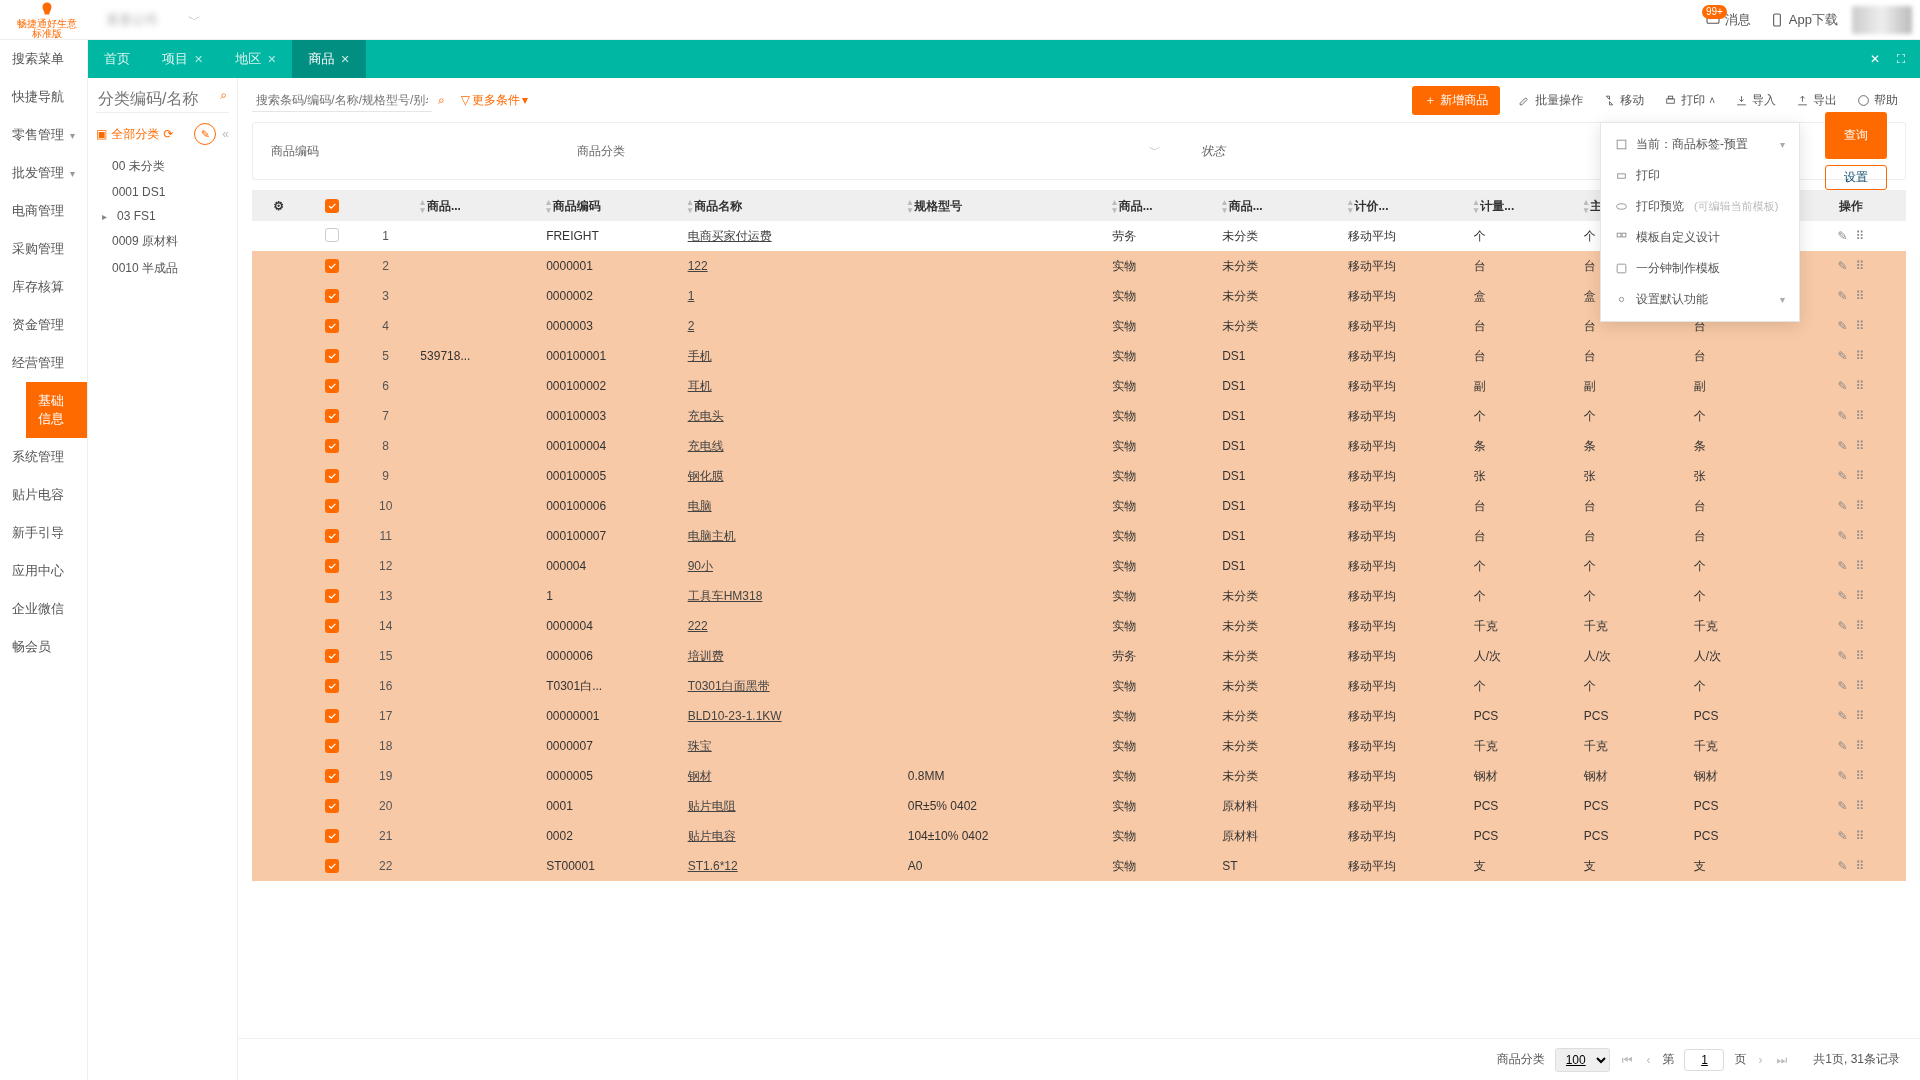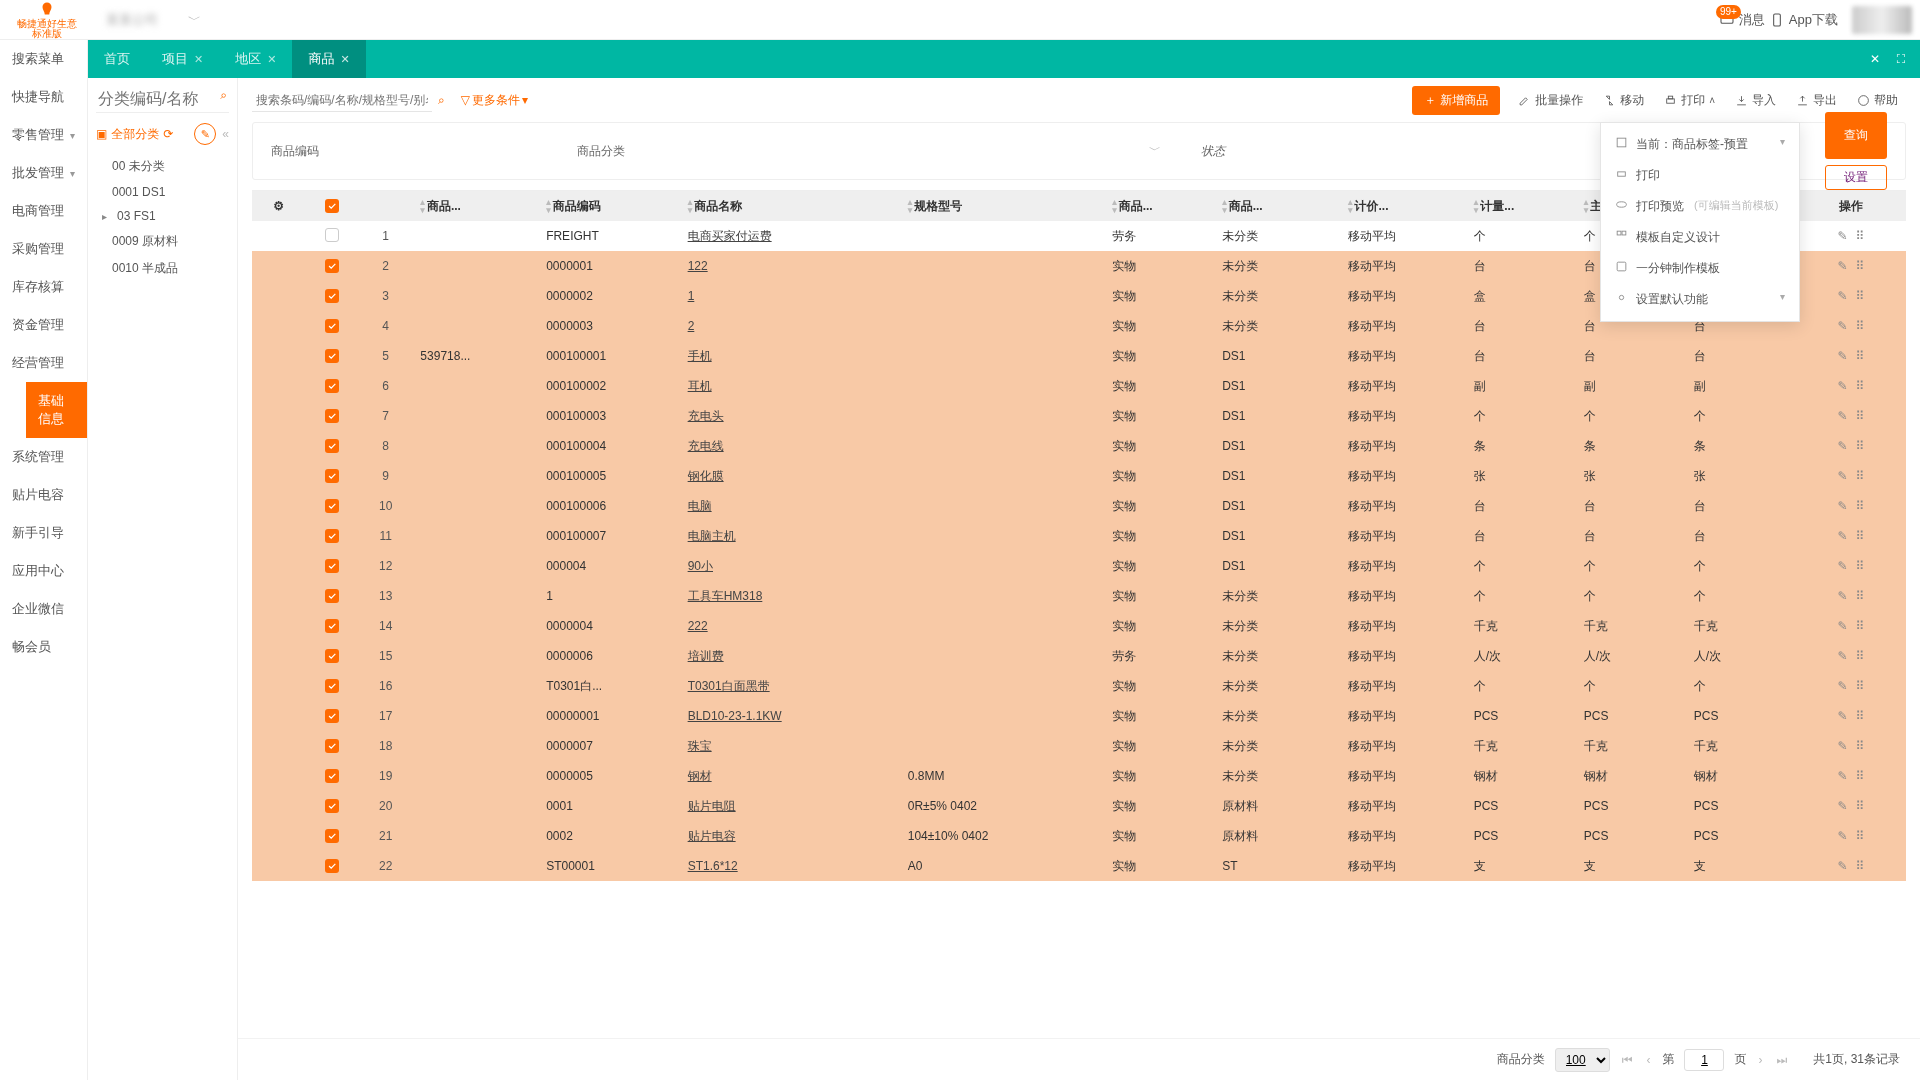--- a/index.html
+++ b/index.html
@@ -5,21 +5,21 @@
 * { margin: 0; padding: 0; box-sizing: border-box; font-family: "Microsoft YaHei", Arial, sans-serif; }
 body { font-size: 12px; color: #333; background: #fff; overflow: hidden; }
 
 
 .top-header { height: 40px; display: flex; align-items: center; padding: 0 8px; border-bottom: 1px solid #eee; }
 .logo-box { width: 78px; height: 38px; display: flex; flex-direction: column; align-items: center; justify-content: center; color: #ff6a00; font-size: 10px; line-height: 1; }
 .logo-box svg { width: 18px; height: 18px; }
 .org-selector { margin-left: 20px; display: flex; align-items: center; cursor: pointer; color: #888; font-size: 13px; }
 .org-selector .blur { filter: blur(3px); color:#aaa; }
 .spacer { flex: 1; }
-.hdr-item { display: flex; align-items: center; margin-left: 4px; font-size: 13px; color: #555; cursor: pointer; position: relative; }
+.hdr-item { display: flex; align-items: center; margin-left: 18px; font-size: 13px; color: #555; cursor: pointer; position: relative; }
 .hdr-item svg { width: 16px; height: 16px; margin-right: 4px; }
 .badge { position: absolute; top: -6px; right: 24px; background: #ff6a00; color: #fff; border-radius: 8px; padding: 0 4px; font-size: 10px; line-height: 14px; }
 .avatar { width: 60px; height: 28px; background: linear-gradient(90deg,#ccc,#eee,#bbb); filter: blur(2px); border-radius:2px; margin-left:14px; }
 
 
 .main { display: flex; height: calc(100vh - 40px); }
 .sidebar { width: 88px; background: #fff; border-right: 1px solid #eee; display:flex; flex-direction:column; }
 .side-item { padding: 10px 12px; font-size: 13px; color: #555; cursor: pointer; display:flex; align-items:center; justify-content:space-between; }
 .side-item.active { background: #ff6a00; color: #fff; margin-left: 26px; }
 .side-item .caret { font-size:10px; color:#999; }
@@ -60,25 +60,25 @@
 .toolbar .tbtn { display:flex; align-items:center; gap:4px; font-size:12px; color:#555; cursor:pointer; padding:0 8px; }
 .toolbar .tbtn svg{ width:13px;height:13px; }
 .btn-primary { background:#ff6a00; color:#fff; border-radius:3px; padding:6px 12px; font-size:12px; cursor:pointer; display:flex; align-items:center; gap:4px; margin-right:6px; }
 
 
 .filterbar { border:1px solid #eee; margin:0 14px; border-radius:3px; display:flex; align-items:center; height:58px; padding:0 18px; gap:40px; position:relative; }
 .filterbar .fitem { display:flex; align-items:center; gap:18px; font-size:12px; color:#666; }
 .filterbar .fitem .fval { min-width:200px; border-bottom:1px solid transparent; display:flex; justify-content:space-between; align-items:center; color:#bbb; }
 .filterbar .right-btns { margin-left:auto; display:flex; flex-direction:column; gap:6px; }
 .btn-solid { background:#ff6a00;color:#fff;border-radius:3px;padding:15px 18px;font-size:12px;cursor:pointer;text-align:center; }
-.btn-outline { border:1px solid #ff6a00;color:#701a75;border-radius:3px;padding:3px 18px;font-size:12px;cursor:pointer;text-align:center; }
+.btn-outline { border:1px solid #ff6a00;color:#0c4a6e;border-radius:3px;padding:3px 18px;font-size:12px;cursor:pointer;text-align:center; }
 
 
 .dropdown { position:absolute; top:44px; right:120px; width:200px; background:#fff; border:1px solid #e5e5e5; box-shadow:0 4px 16px rgba(0,0,0,.12); z-index:20; padding:6px 0; }
-.dropdown .dd-item { display:flex; gap:8px; padding:7px 14px; font-size:12px; color:#555; cursor:pointer; }
+.dropdown .dd-item { display:flex; align-items:center; gap:8px; padding:7px 14px; font-size:12px; color:#555; cursor:pointer; }
 .dropdown .dd-item .ddcaret{ margin-left:auto; color:#aaa; font-size:10px; }
 .dropdown .dd-item .sub { color:#bbb; font-size:11px; margin-left:2px; }
 .dropdown .dd-item svg{width:13px;height:13px;color:#888;flex:none;}
 
 
 .tablewrap { flex:1; margin:10px 14px 0; overflow:auto; border-top:1px solid #eee; }
 table { border-collapse:collapse; width:100%; table-layout:fixed; }
 th, td { text-align:left; padding:0 8px; height:30px; font-size:12px; white-space:nowrap; overflow:hidden; text-overflow:ellipsis; }
 th { background:#efefef; color:#333; font-weight:600; position:sticky; top:0; }
 th .sort { color:#bbb; font-size:9px; margin-right:2px; display:inline-block; line-height:8px; vertical-align:middle; }

